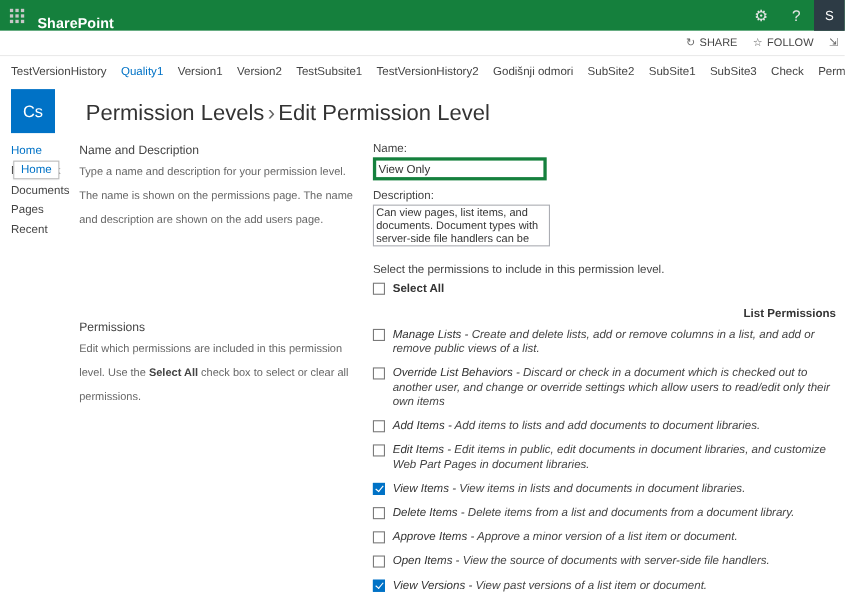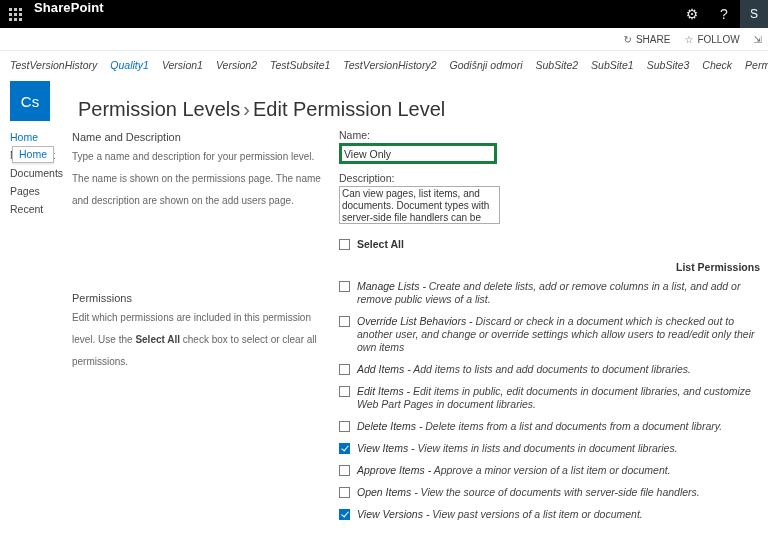--- a/index.html
+++ b/index.html
@@ -12,23 +12,23 @@
     overflow: hidden;
     font-family: "Liberation Sans", sans-serif;
     font-size: 11px;
     color: #333;
     background: #fff;
   }
 
   
   .suitebar {
     height: 28px;
-    background: #000000;
-    display: flex;
-    align-items: flex-start;
+    background: #15803d;
+    display: flex;
+    align-items: flex-end;
     color: #fff;
   }
   .waffle {
     width: 30px;
     height: 28px;
     display: flex;
     align-items: center;
     justify-content: center;
     cursor: pointer;
   }
@@ -105,33 +105,32 @@
 
   
   .topnav {
     display: flex;
     align-items: center;
     padding: 8px 10px 0 10px;
     gap: 13px;
     font-size: 10.5px;
     color: #444;
     white-space: nowrap;
-    font-style: italic;
   }
   .topnav .navlink {
     cursor: pointer;
   }
   .topnav .navlink.selected {
     color: #0072c6;
   }
 
   
   .sitehead {
     display: flex;
-    align-items: flex-end;
+    align-items: center;
     padding: 2px 10px 0 10px;
   }
   .sitelogo {
     width: 40px;
     height: 40px;
     background: #0072c6;
     color: #fff;
     font-size: 15px;
     display: flex;
     align-items: center;
@@ -405,20 +404,21 @@
       <div class="fieldlabel">Name:</div>
       <input class="textbox" type="text" value="View Only" style="">
 
       <div class="spacer8"></div>
 
       <div class="fieldlabel">Description:</div>
       <textarea class="descbox" style="">Can view pages, list items, and documents. Document types with server-side file handlers can be viewed in the browser but not downloaded.</textarea>
 
       <div class="spacer12"></div>
 
+      <div class="perm-intro">Select the permissions to include in this permission level.</div>
 
       <div class="checkrow tight">
         <div class="cb"></div>
         <div class="selectall-label">Select All</div>
       </div>
 
       <div class="groupheading">List Permissions</div>
 
       <div class="checkrow">
         <div class="cb"></div>
@@ -446,36 +446,36 @@
 
       <div class="checkrow">
         <div class="cb"></div>
         <div class="permtext">
           <span class="pname">Edit Items</span>
           <span class="pdesc">-  Edit items in public, edit documents in document libraries, and customize Web Part Pages in document libraries.</span>
         </div>
       </div>
 
       <div class="checkrow">
+        <div class="cb checked"></div>
+        <div class="permtext">
+          <span class="pname">View Items</span>
+          <span class="pdesc">-  View items in lists and documents in document libraries.</span>
+        </div>
+      </div>
+
+      <div class="checkrow">
         <div class="cb"></div>
         <div class="permtext">
           <span class="pname">Delete Items</span>
           <span class="pdesc">-  Delete items from a list and documents from a document library.</span>
         </div>
       </div>
 
       <div class="checkrow">
-        <div class="cb checked"></div>
-        <div class="permtext">
-          <span class="pname">View Items</span>
-          <span class="pdesc">-  View items in lists and documents in document libraries.</span>
-        </div>
-      </div>
-
-      <div class="checkrow">
         <div class="cb"></div>
         <div class="permtext">
           <span class="pname">Approve Items</span>
           <span class="pdesc">-  Approve a minor version of a list item or document.</span>
         </div>
       </div>
 
       <div class="checkrow">
         <div class="cb"></div>
         <div class="permtext">

